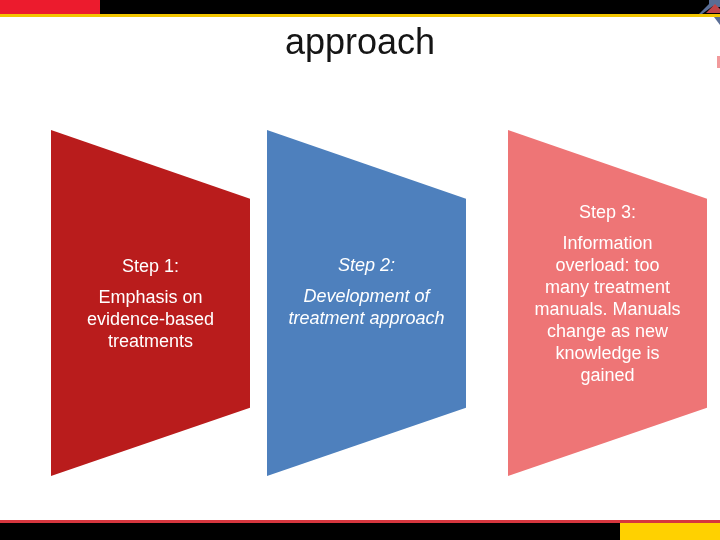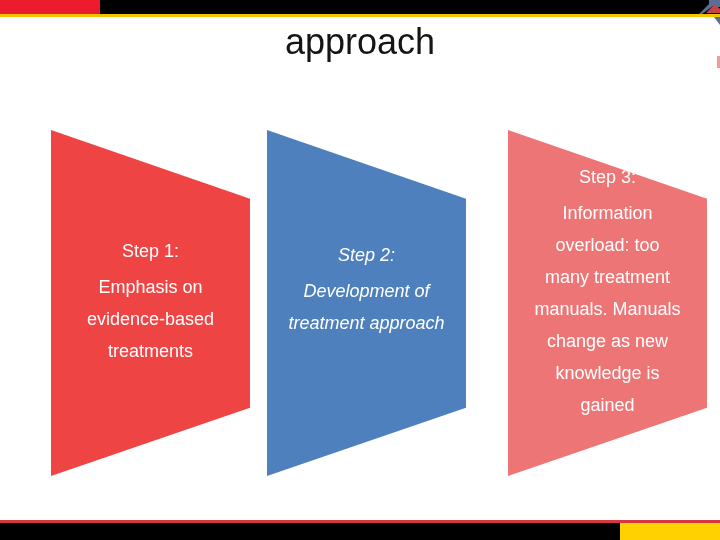--- a/index.html
+++ b/index.html
@@ -26,21 +26,21 @@
   .shape{
     position:absolute;top:130px;width:199px;height:346px;
     clip-path:polygon(0% 0%, 100% 19.9%, 100% 80.3%, 0% 100%);
     display:flex;align-items:center;justify-content:center;
     text-align:center;color:#ffffff;
   }
   .shape-1{left:51px;}
   .shape-2{left:267px;padding-bottom:24px;box-sizing:border-box;font-style:italic;}
   .shape-3{left:508px;padding-bottom:20px;box-sizing:border-box;}
   .step-heading{font-size:18px;line-height:25px;margin:0 0 7px 0;}
-  .step-body{font-size:18px;line-height:32px;margin:0 auto;}
+  .step-body{font-size:18px;line-height:22px;margin:0 auto;}
   .shape-1 .step-body,.shape-2 .step-body{width:162px;}
   .shape-3 .step-body{width:150px;}
 
   
   .red-line-bottom{position:absolute;top:520px;left:0;width:720px;height:3px;}
   .bottombar-black{position:absolute;top:523px;left:0;width:620px;height:17px;}
   .bottombar-yellow{position:absolute;top:523px;left:620px;width:100px;height:17px;}
 </style>
 </head>
 <body>
@@ -54,21 +54,21 @@
   <polygon points="19,4 19,0 30,0 30,7 24,7" fill="#5A6E96"></polygon>
   <polygon points="16,13 25,4 30,9 30,13" fill="#C14549"></polygon>
   <polygon points="24,17 30,17 30,25" fill="#5A6E96"></polygon>
 </svg>
 <div class="edge-sliver-pink" style="background: rgb(242, 154, 156);"></div>
 
 <div class="title">
   <div>approach</div>
 </div>
 
-<div class="shape shape-1" style="background: #ef4444;">
+<div class="shape shape-1" style="background: #b91c1c;">
   <div class="step-text">
     <p class="step-heading">Step 1:</p>
     <p class="step-body">Emphasis on evidence-based treatments</p>
   </div>
 </div>
 
 <div class="shape shape-2" style="background: rgb(78, 128, 189);">
   <div class="step-text">
     <p class="step-heading">Step 2:</p>
     <p class="step-body">Development of treatment approach</p>

